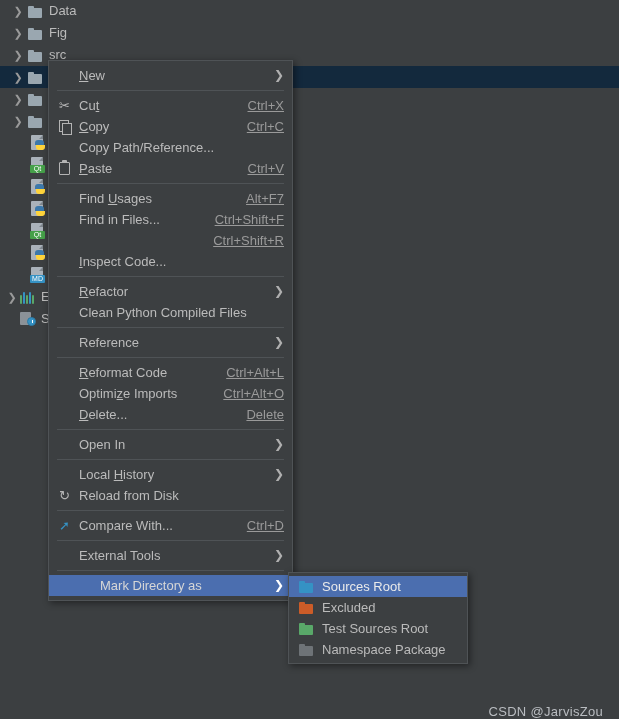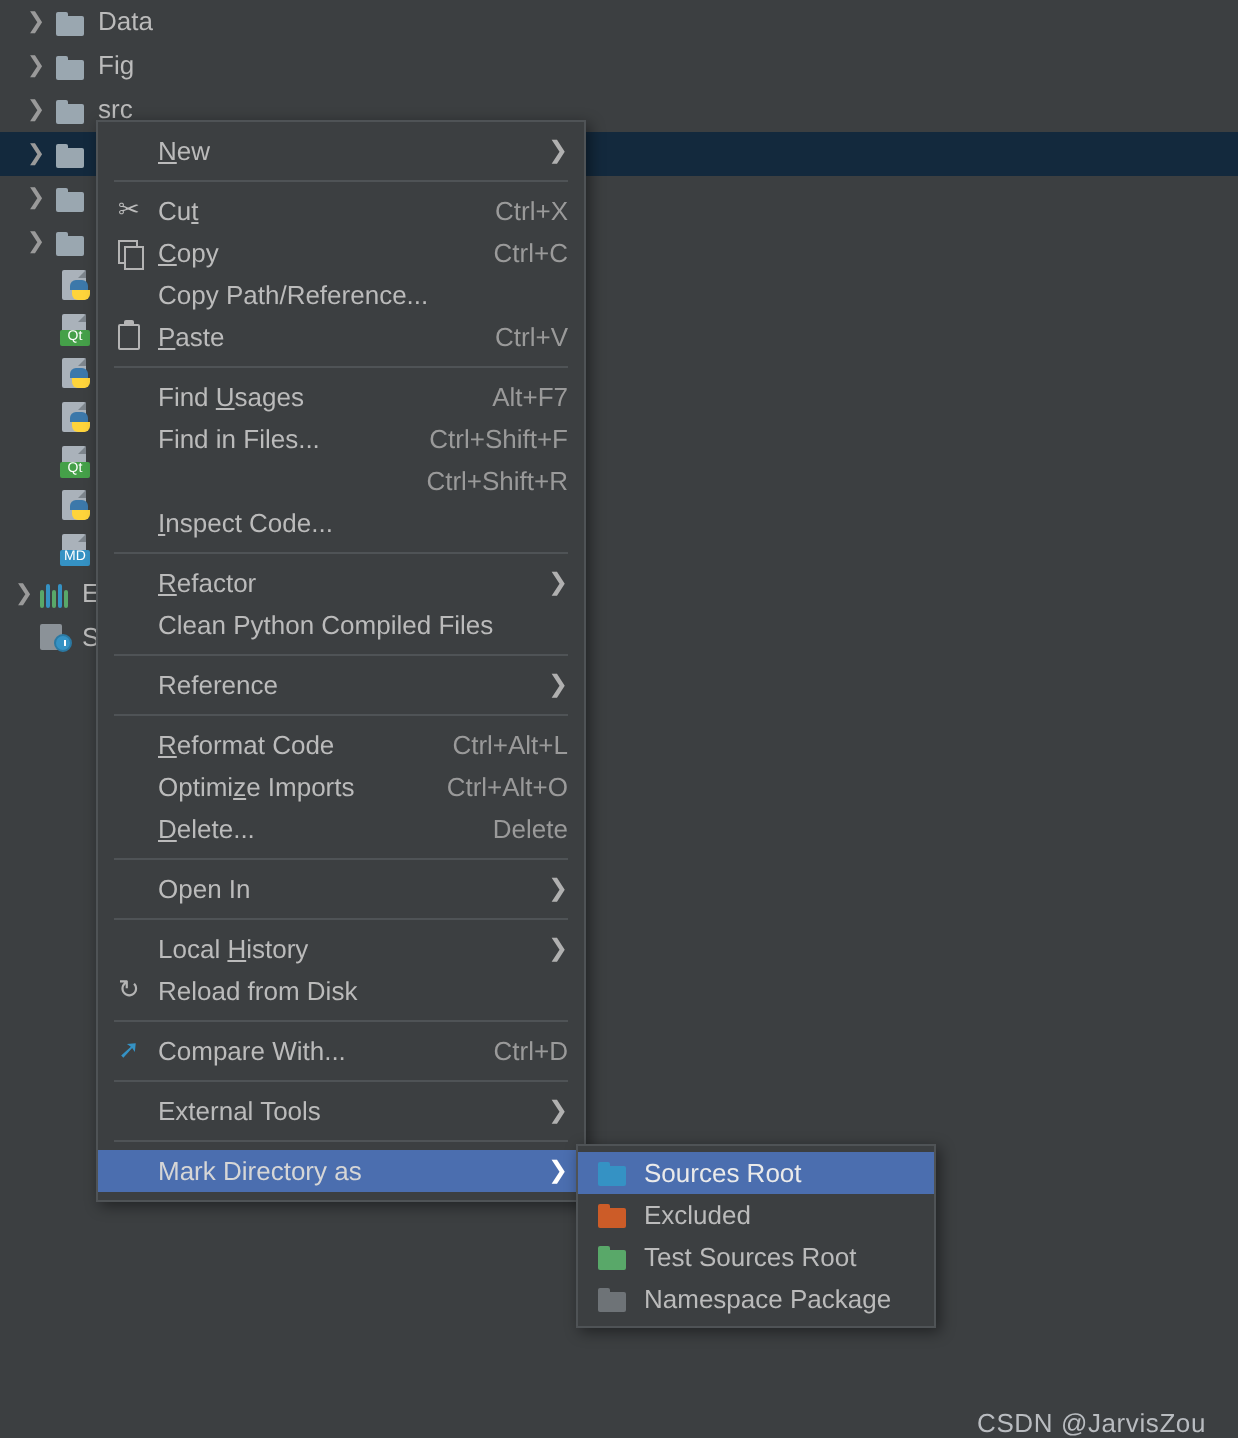--- a/index.html
+++ b/index.html
@@ -104,24 +104,24 @@
     z-index: 20;
   }
   .mi {
     position: relative;
     height: 21px; line-height: 21px;
     display: flex; align-items: center;
     color: #bbbbbb; font-size: 13px;
     padding-left: 8px; padding-right: 8px;
     white-space: nowrap;
   }
-  .mi.highlight { background: #4b6eaf; color: #d6d6d6; }
+  .mi.highlight { background: #4b6eaf; color: #d6d6d6; gap: 21px; }
   .mi .micon { width: 22px; min-width: 22px; height: 16px; position: relative; }
   .mi .mlabel { flex: 0 0 auto; }
-  .mi .mshort { margin-left: auto; color: #9a9a9a; font-size: 13px; padding-left: 14px; }
+  .mi .mshort { margin-left: auto; color: #9a9a9a; font-size: 13px; padding-left: 14px; text-decoration: underline; }
   .mi .chev {
     margin-left: auto; color: #b0b0b0; font-size: 12px; padding-left: 14px;
     font-family: "DejaVu Sans", sans-serif;
   }
   .mi.highlight .chev { color: #ffffff; }
   .msep { height: 1px; background: #4f5356; margin: 4px 8px; }
   u.mn { text-decoration: underline; }
 
   
   .ic-scissors, .ic-copy, .ic-paste, .ic-reload, .ic-compare {

